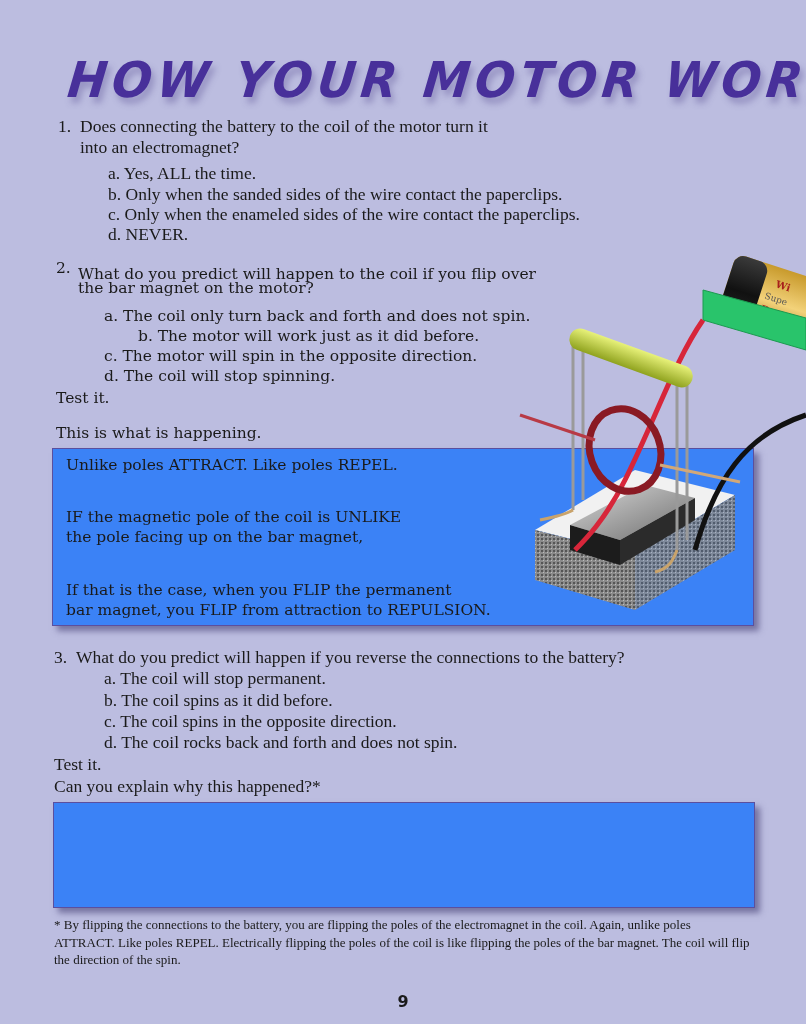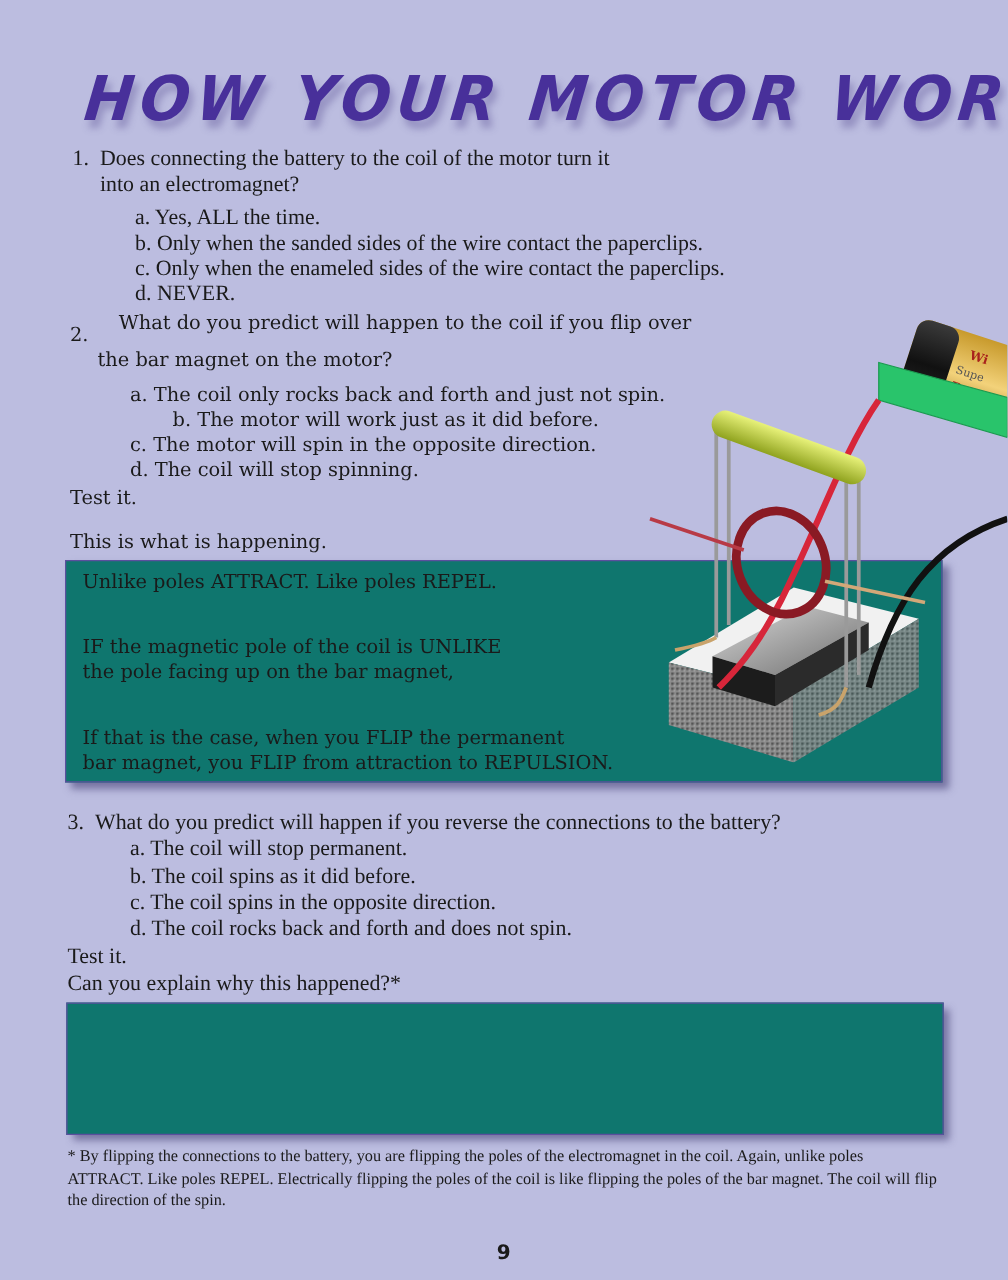--- a/index.html
+++ b/index.html
@@ -14,21 +14,21 @@
     font-family:"DejaVu Sans", sans-serif; font-weight:bold; font-style:italic;
     font-size:47px; letter-spacing:5px; color:#48309a;
     text-shadow: 4px 6px 6px rgba(80,70,140,0.35);
     transform: skewX(-6deg) scaleY(1.05);
     white-space:nowrap;
   }
   .txt { position:absolute; font-size:15.5px; line-height:21px; white-space:nowrap; }
   .cond { font-family:"Liberation Serif", serif; font-size:17.5px; line-height:21px; }
   .opt { position:absolute; white-space:nowrap; font-size:15.5px; line-height:21px; }
   .box {
-    position:absolute; background:#0f766e; border:1.5px solid #5b4f9e;
+    position:absolute; background:#3b82f6; border:1.5px solid #5b4f9e;
     box-shadow: 5px 5px 6px rgba(60,55,110,0.55);
   }
   .box .line { position:absolute; left:13px; font-size:15.5px; line-height:21px; white-space:nowrap; }
   .illus { position:absolute; left:505px; top:250px; width:301px; height:360px; }
   .footnote {
     position:absolute; left:54px; top:916px; width:700px;
     font-family:"Liberation Serif", serif; font-size:13px; line-height:17.5px;
   }
   .pagenum {
     position:absolute; left:0; width:806px; top:992px; text-align:center;
@@ -45,23 +45,23 @@
   <div class="txt cond" style="left:80px;top:116px;">Does connecting the battery to the coil of the motor turn it</div>
   <div class="txt cond" style="left:80px;top:137px;">into an electromagnet?</div>
   <div class="txt cond" style="left:108px;top:163px;">a. Yes, ALL the time.</div>
   <div class="txt cond" style="left:108px;top:184px;">b. Only when the sanded sides of the wire contact the paperclips.</div>
   <div class="txt cond" style="left:108px;top:204px;">c. Only when the enameled sides of the wire contact the paperclips.</div>
   <div class="txt cond" style="left:108px;top:224px;">d. NEVER.</div>
 </div>
 
 <div>
   <div class="txt" style="left:56px;top:258px;">2.</div>
-  <div class="txt" style="left:78px;top:248px;margin-left:17px;">What do you predict will happen to the coil if you flip over</div>
+  <div class="txt" style="left:78px;top:264px;">What do you predict will happen to the coil if you flip over</div>
   <div class="txt" style="left:78px;top:278px;">the bar magnet on the motor?</div>
-  <div class="opt" style="left:104px;top:306px;">a. The coil only rocks back and forth and just not spin.</div>
+  <div class="opt" style="left:104px;top:306px;">a. The coil only turn back and forth and does not spin.</div>
   <div class="opt" style="left:104px;top:326px;margin-left:34px;">b. The motor will work just as it did before.</div>
   <div class="opt" style="left:104px;top:346px;">c. The motor will spin in the opposite direction.</div>
   <div class="opt" style="left:104px;top:366px;">d. The coil will stop spinning.</div>
   <div class="txt" style="left:56px;top:388px;">Test it.</div>
   <div class="txt" style="left:56px;top:423px;">This is what is happening.</div>
 </div>
 
 <div class="box" style="left:52px;top:448px;width:700px;height:176px;">
   <div class="line" style="top:6px;">Unlike poles ATTRACT. Like poles REPEL.</div>
   <div class="line" style="top:58px;">IF the magnetic pole of the coil is UNLIKE</div>

